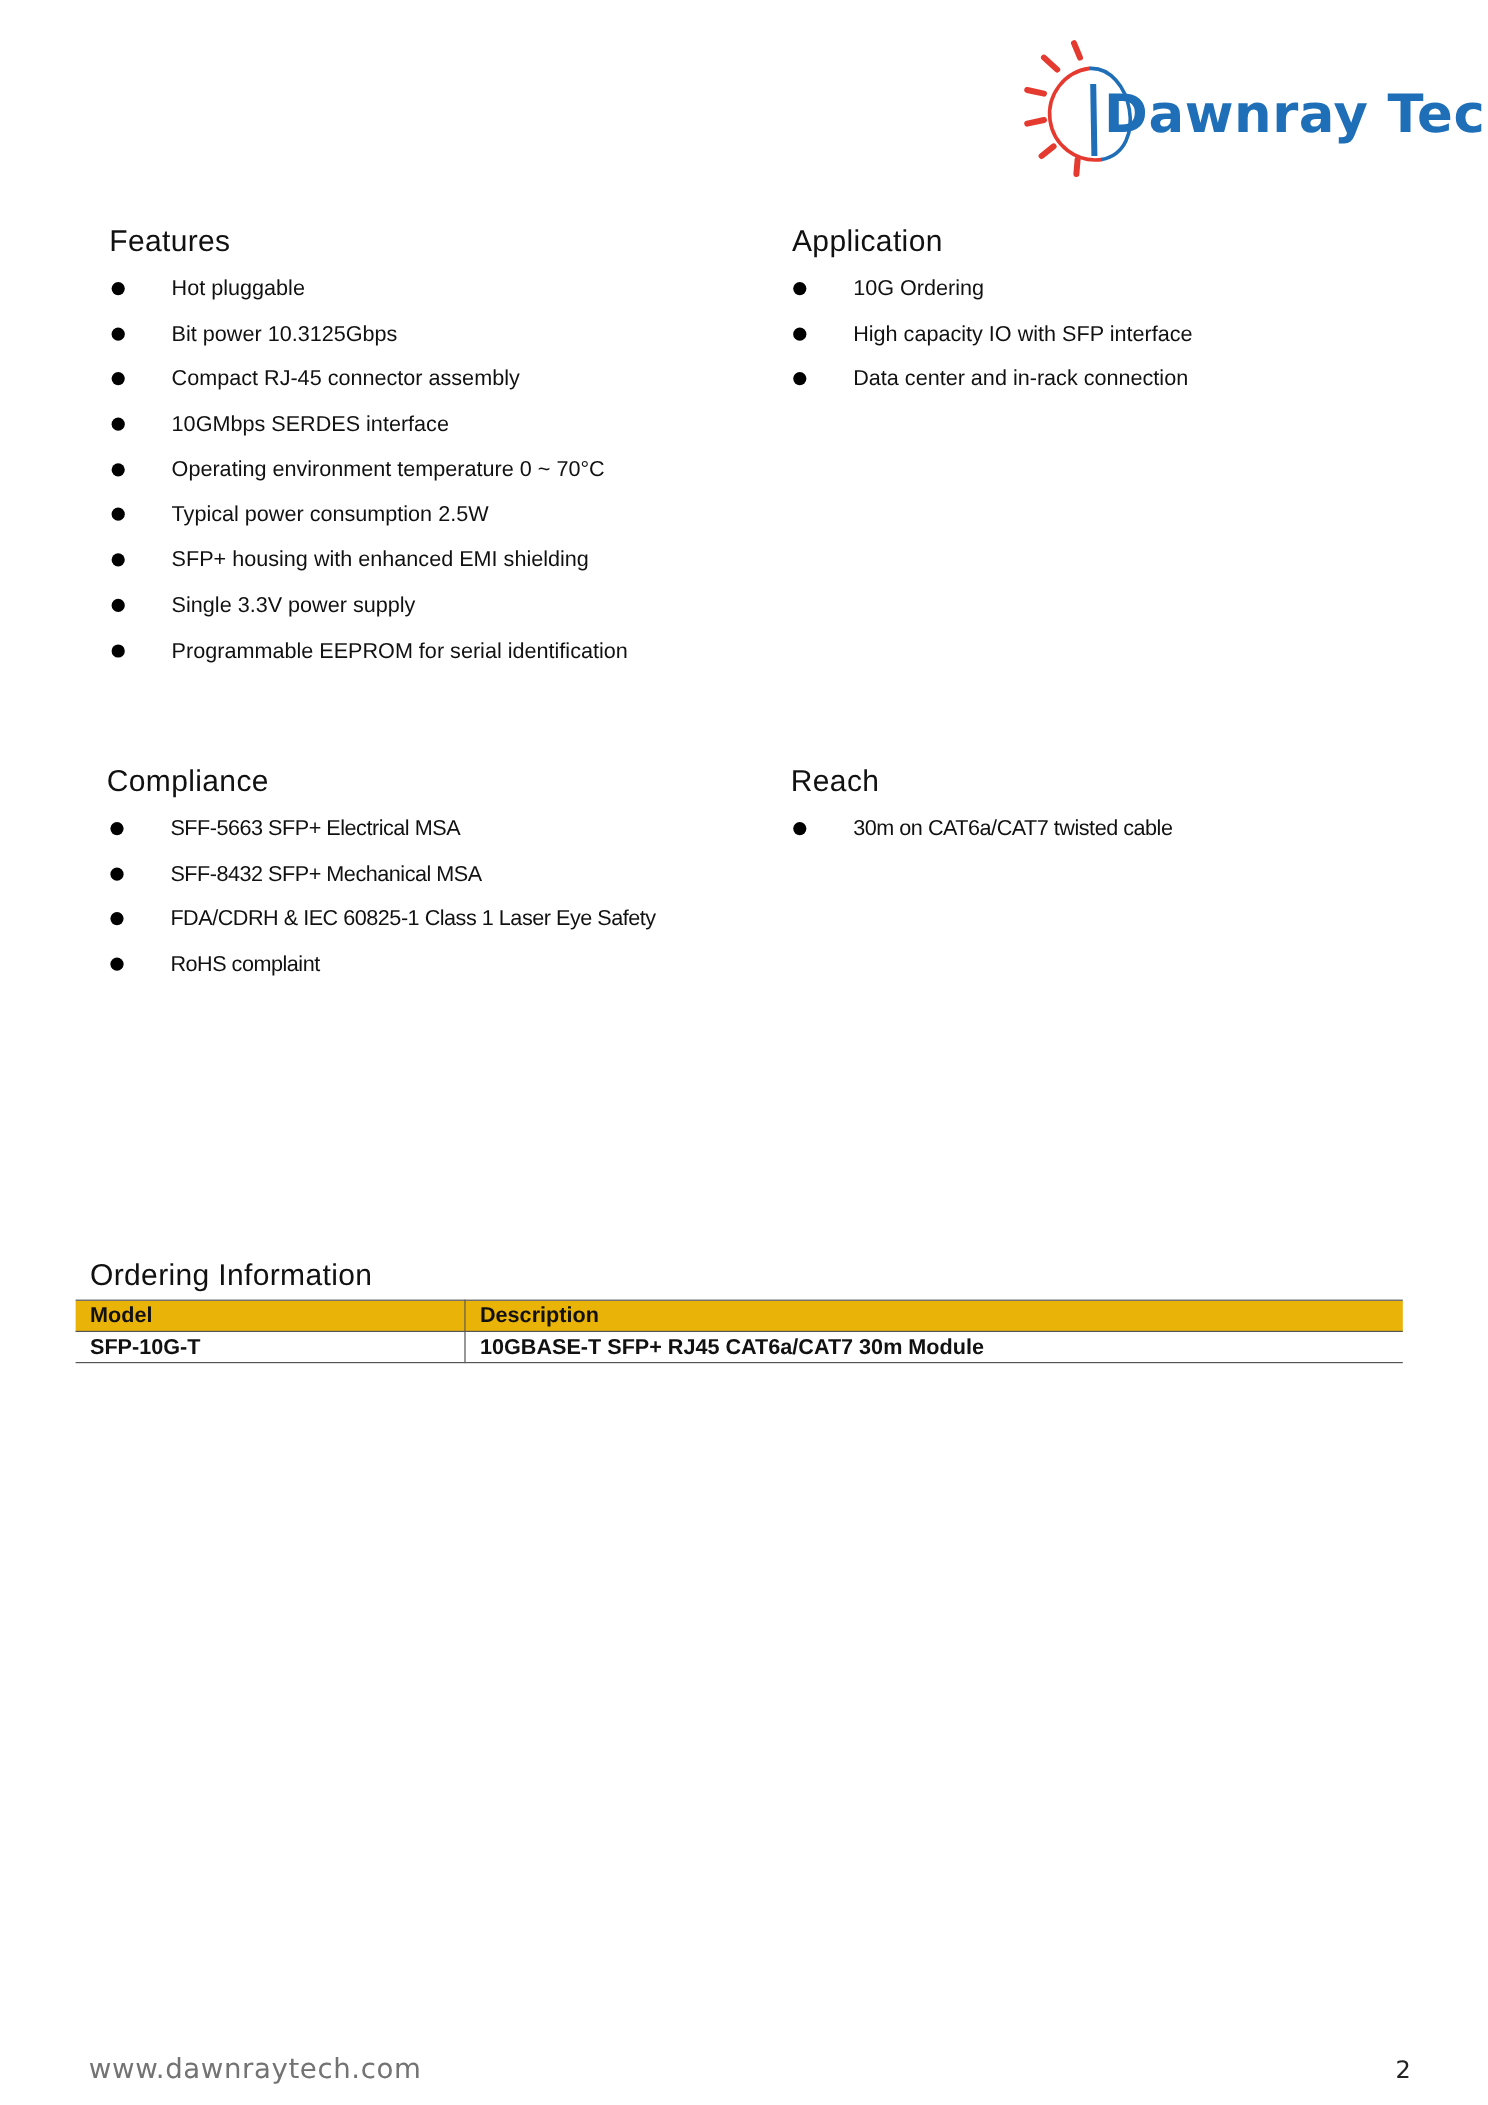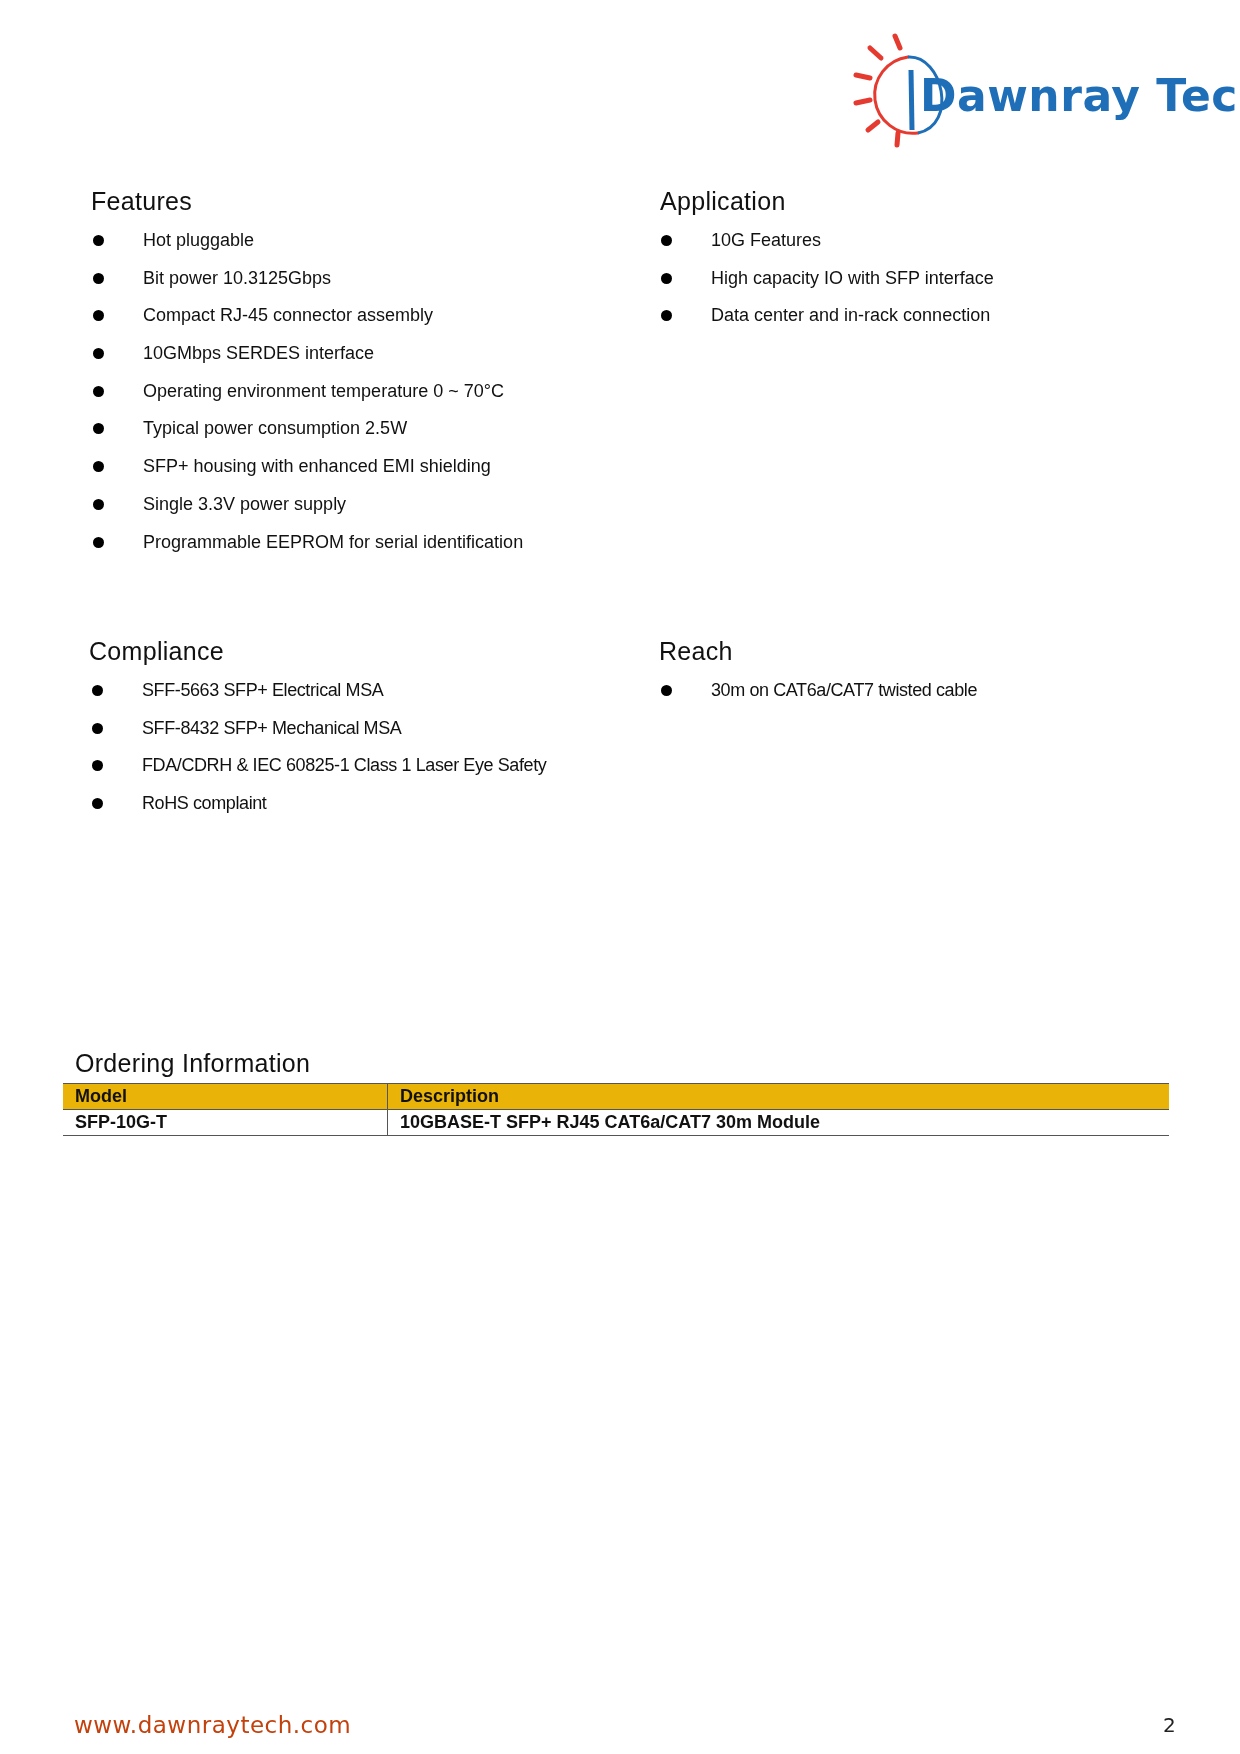--- a/index.html
+++ b/index.html
@@ -11,21 +11,21 @@
     .list { list-style: none; margin: 0; padding: 0; }
     .list li { position: relative; height: 37.7px; font-size: 18px; line-height: 22px; white-space: nowrap; }
     .list li .bullet { position: absolute; left: 0; top: 6px; width: 11px; height: 11px; border-radius: 50%; background: #000; }
     .list li .txt { position: absolute; left: 50px; top: 0; }
     .narrow li .txt { font-family: "Liberation Sans", sans-serif; letter-spacing: -0.4px; }
     .table { left: 63px; top: 1083px; width: 1106px; border-collapse: collapse; font-size: 18px; font-weight: bold; }
     .table td { padding: 0 0 0 12px; height: 25px; line-height: 25px; }
     .table .hdr td { background: #eab308; border-top: 1.5px solid #555; border-bottom: 1.5px solid #555; }
     .table .row td { border-bottom: 1.5px solid #555; margin-top: 33px; }
     .table .c1 { width: 312px; border-right: 1.5px solid #555; }
-    .footer-url { left: 74px; top: 1712px; font-family: "DejaVu Sans", sans-serif; font-size: 23px; color: #c2410c; letter-spacing: 0.5px; }
+    .footer-url { left: 74px; top: 1712px; font-family: "DejaVu Sans", sans-serif; font-size: 23px; color: #737373; letter-spacing: 0.5px; }
     .page-num { left: 1163px; top: 1713px; font-family: "DejaVu Sans", sans-serif; font-size: 20px; color: #222; }
   </style>
 </head>
 <body>
 
 <div class="abs logo">
   <svg width="110" height="125" viewBox="0 0 110 125" style="position:absolute;left:0;top:0;">
     <g stroke="#e53a2f" stroke-width="5" stroke-linecap="round" fill="none">
       <line x1="47" y1="6" x2="52" y2="18"></line>
       <line x1="22" y1="18" x2="33" y2="28"></line>
@@ -78,21 +78,21 @@
   <li>
       <span class="bullet"></span>
       <span class="txt">Programmable EEPROM for serial identification</span>
     </li>
 </ul>
 
 <div class="abs section-title" style="left:660px; top:187px;">Application</div>
 <ul class="abs list" style="left:661px; top:229px; width:500px;">
   <li>
       <span class="bullet"></span>
-      <span class="txt">10G Features</span>
+      <span class="txt">10G Ordering</span>
     </li>
   <li>
       <span class="bullet"></span>
       <span class="txt">High capacity IO with SFP interface</span>
     </li>
   <li>
       <span class="bullet"></span>
       <span class="txt">Data center and in-rack connection</span>
     </li>
 </ul>

